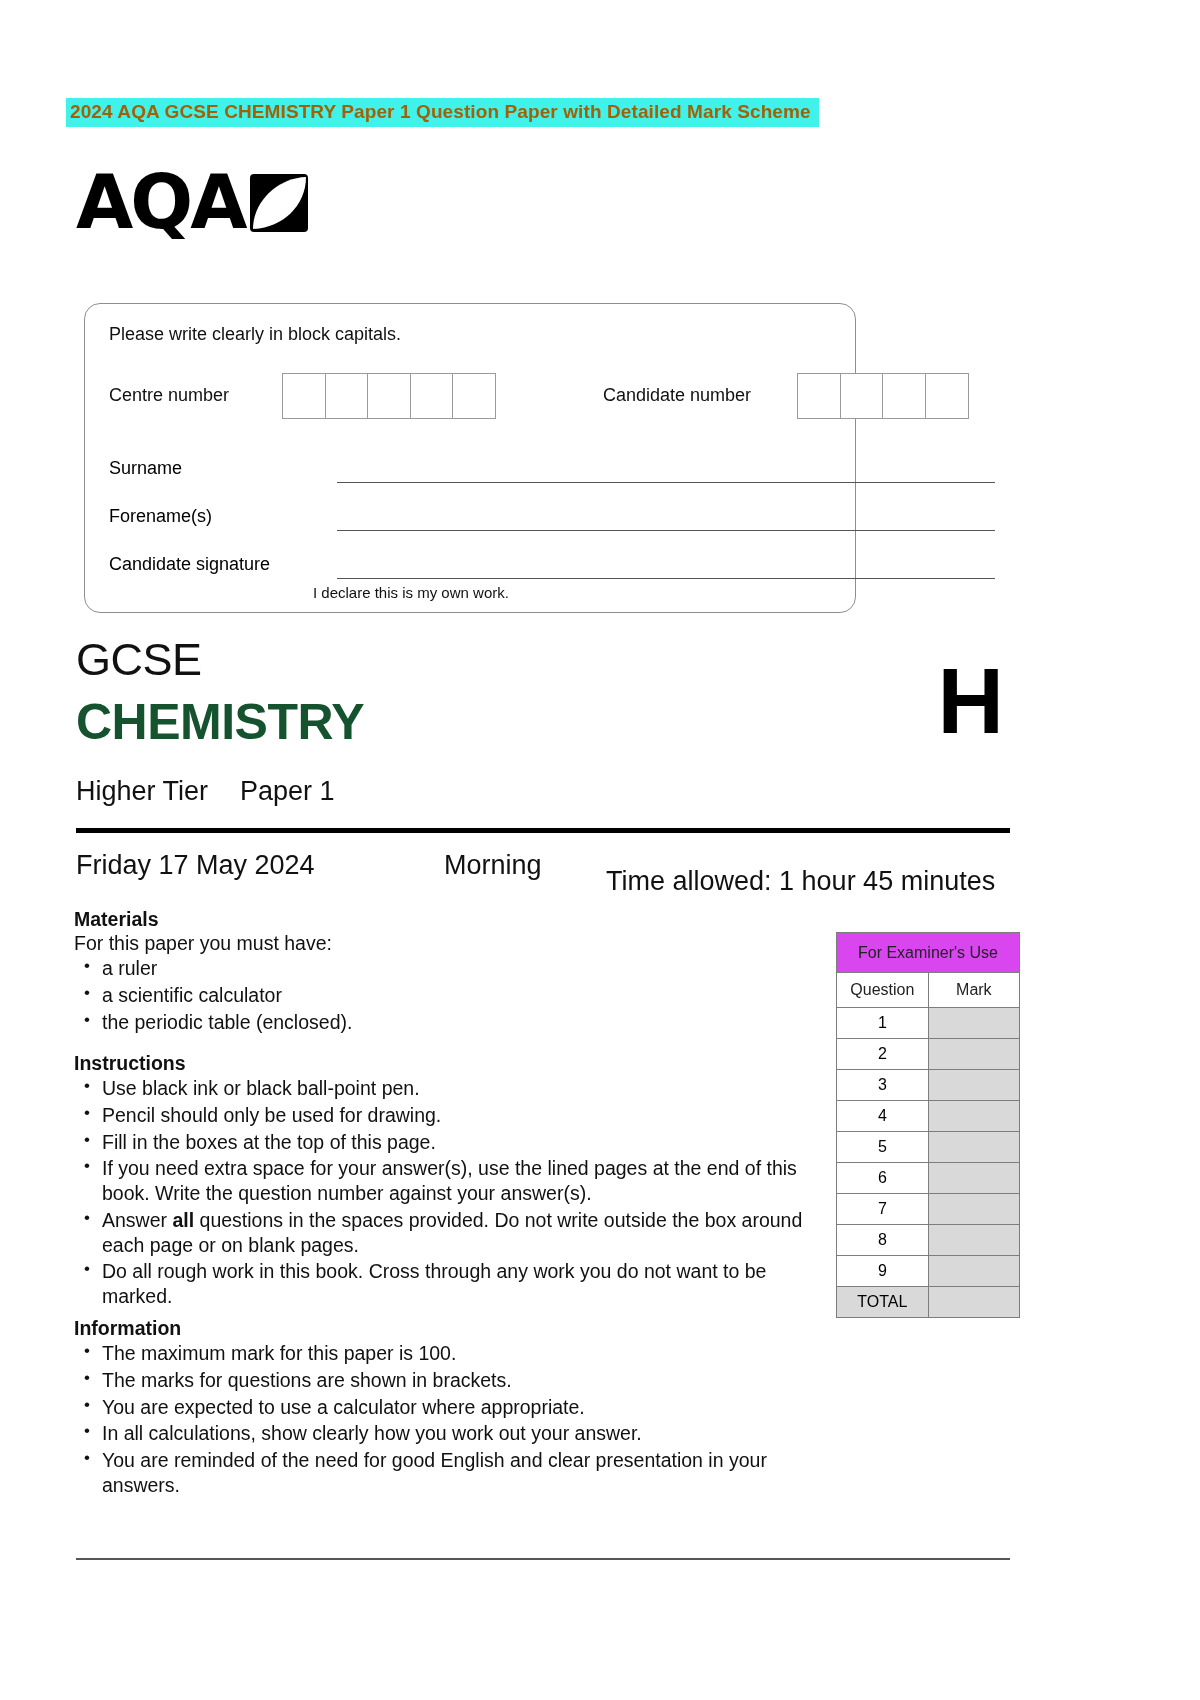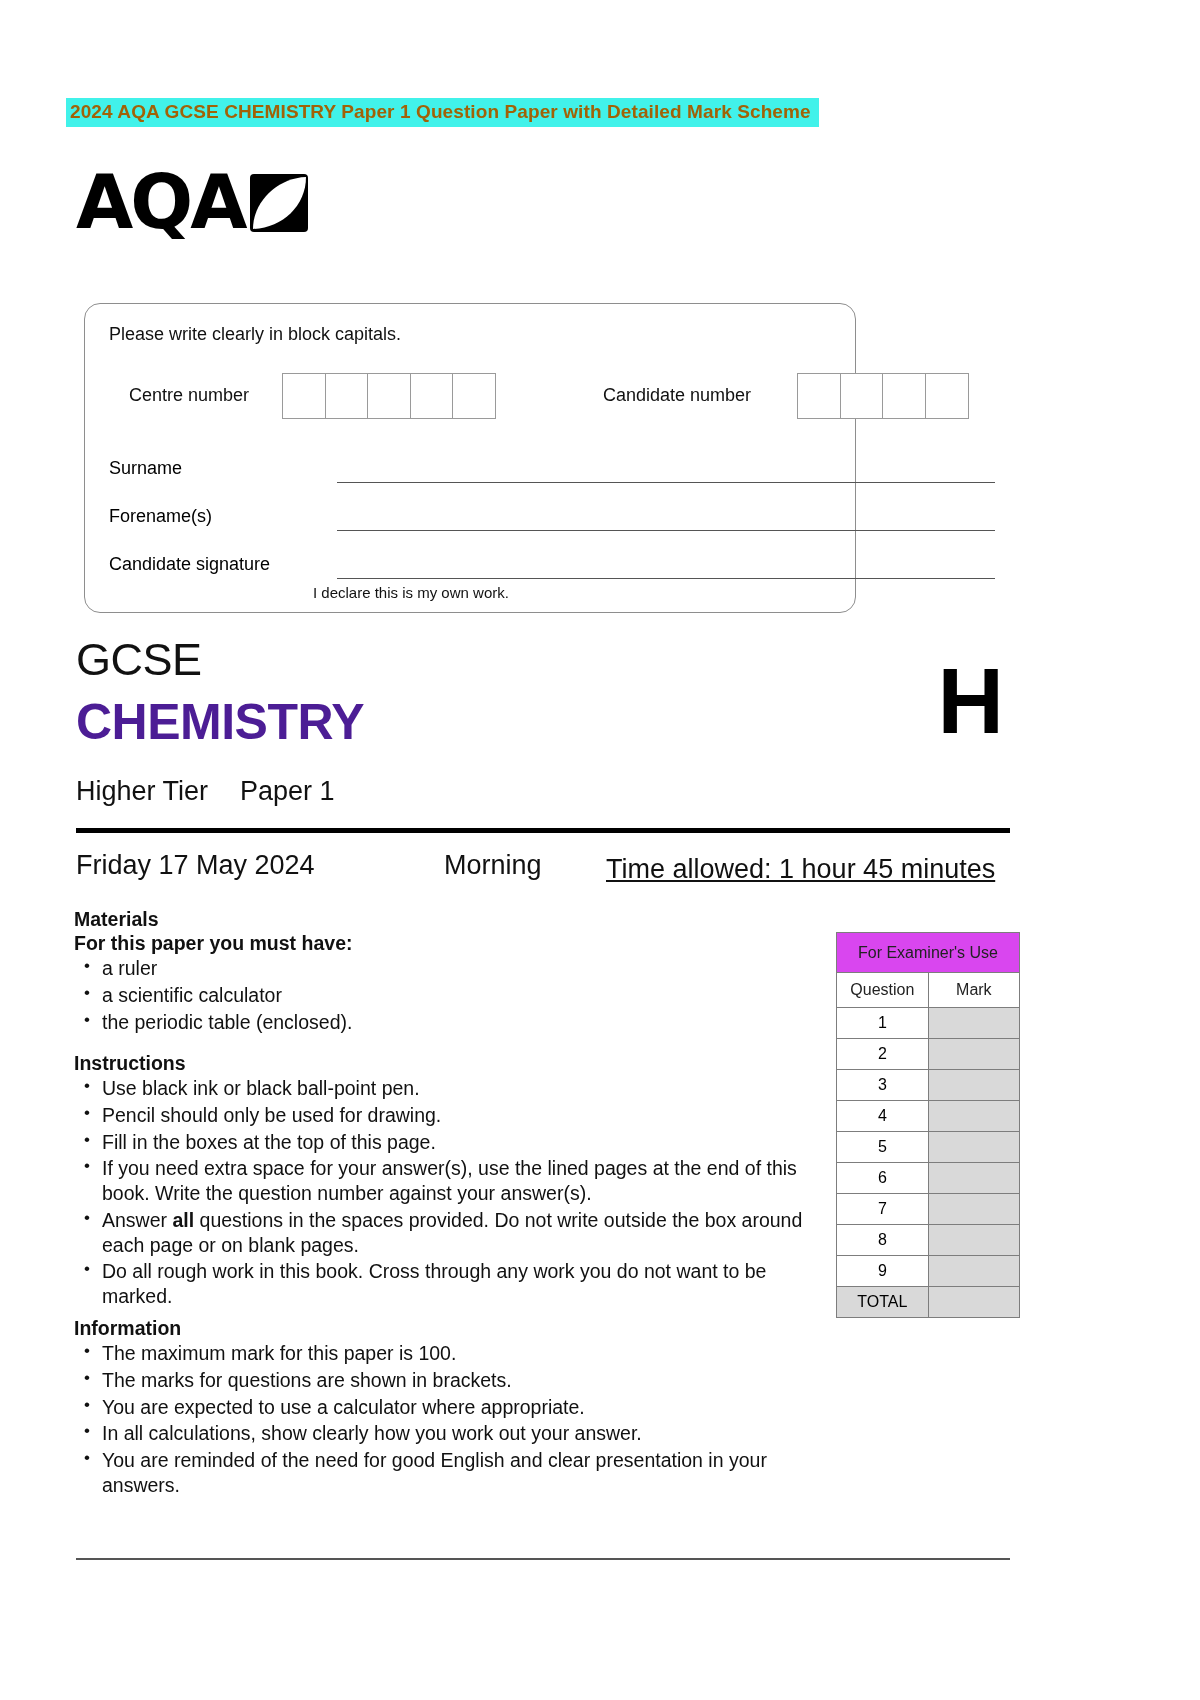--- a/index.html
+++ b/index.html
@@ -86,21 +86,20 @@
   }
   .field-label {
     font-size: 18px;
     color: #111;
     line-height: 46px;
   }
   .centre-label {
     position: absolute;
     left: 0;
     top: 0;
-    margin-left: 20px;
   }
   .centre-boxes {
     position: absolute;
     left: 173px;
     top: 1px;
     display: flex;
   }
   .cand-label {
     position: absolute;
     left: 494px;
@@ -164,21 +163,21 @@
     color: #111;
   }
   .t-subject {
     position: absolute;
     left: 76px;
     top: 697px;
     font-size: 50px;
     font-weight: bold;
     line-height: 1;
     letter-spacing: -0.5px;
-    color: #4c1d95;
+    color: #14532d;
   }
   .t-tier {
     position: absolute;
     left: 76px;
     top: 776px;
     font-size: 27px;
     color: #111;
   }
   .t-tier .sp { display: inline-block; width: 32px; }
   .t-letter {
@@ -201,40 +200,40 @@
     position: absolute;
     left: 76px;
     top: 850px;
     width: 934px;
     height: 40px;
     font-size: 27px;
     color: #111;
   }
   .dateline .d1 { position: absolute; left: 0; top: 0; }
   .dateline .d2 { position: absolute; left: 368px; top: 0; }
-  .dateline .d3 { position: absolute; left: 530px; top: 4px; text-decoration: underline; }
+  .dateline .d3 { position: absolute; left: 530px; top: 16px; }
 
   
   .sec {
     position: absolute;
     left: 74px;
     width: 730px;
     font-size: 19.5px;
     color: #111;
   }
   .sec-materials    { top: 908px; }
   .sec-instructions { top: 1052px; }
   .sec-information  { top: 1317px; }
 
   .sec h3 {
     margin: 0 0 1px 0;
     font-size: 19.5px;
     font-weight: bold;
   }
-  .sec .lead { margin: 0 0 1px 0; font-weight: bold; }
+  .sec .lead { margin: 0 0 1px 0; }
   .sec ul {
     margin: 0;
     padding: 0;
     list-style: none;
   }
   .sec li {
     position: relative;
     padding-left: 28px;
     margin: 0 0 2px 0;
     line-height: 1.27;

